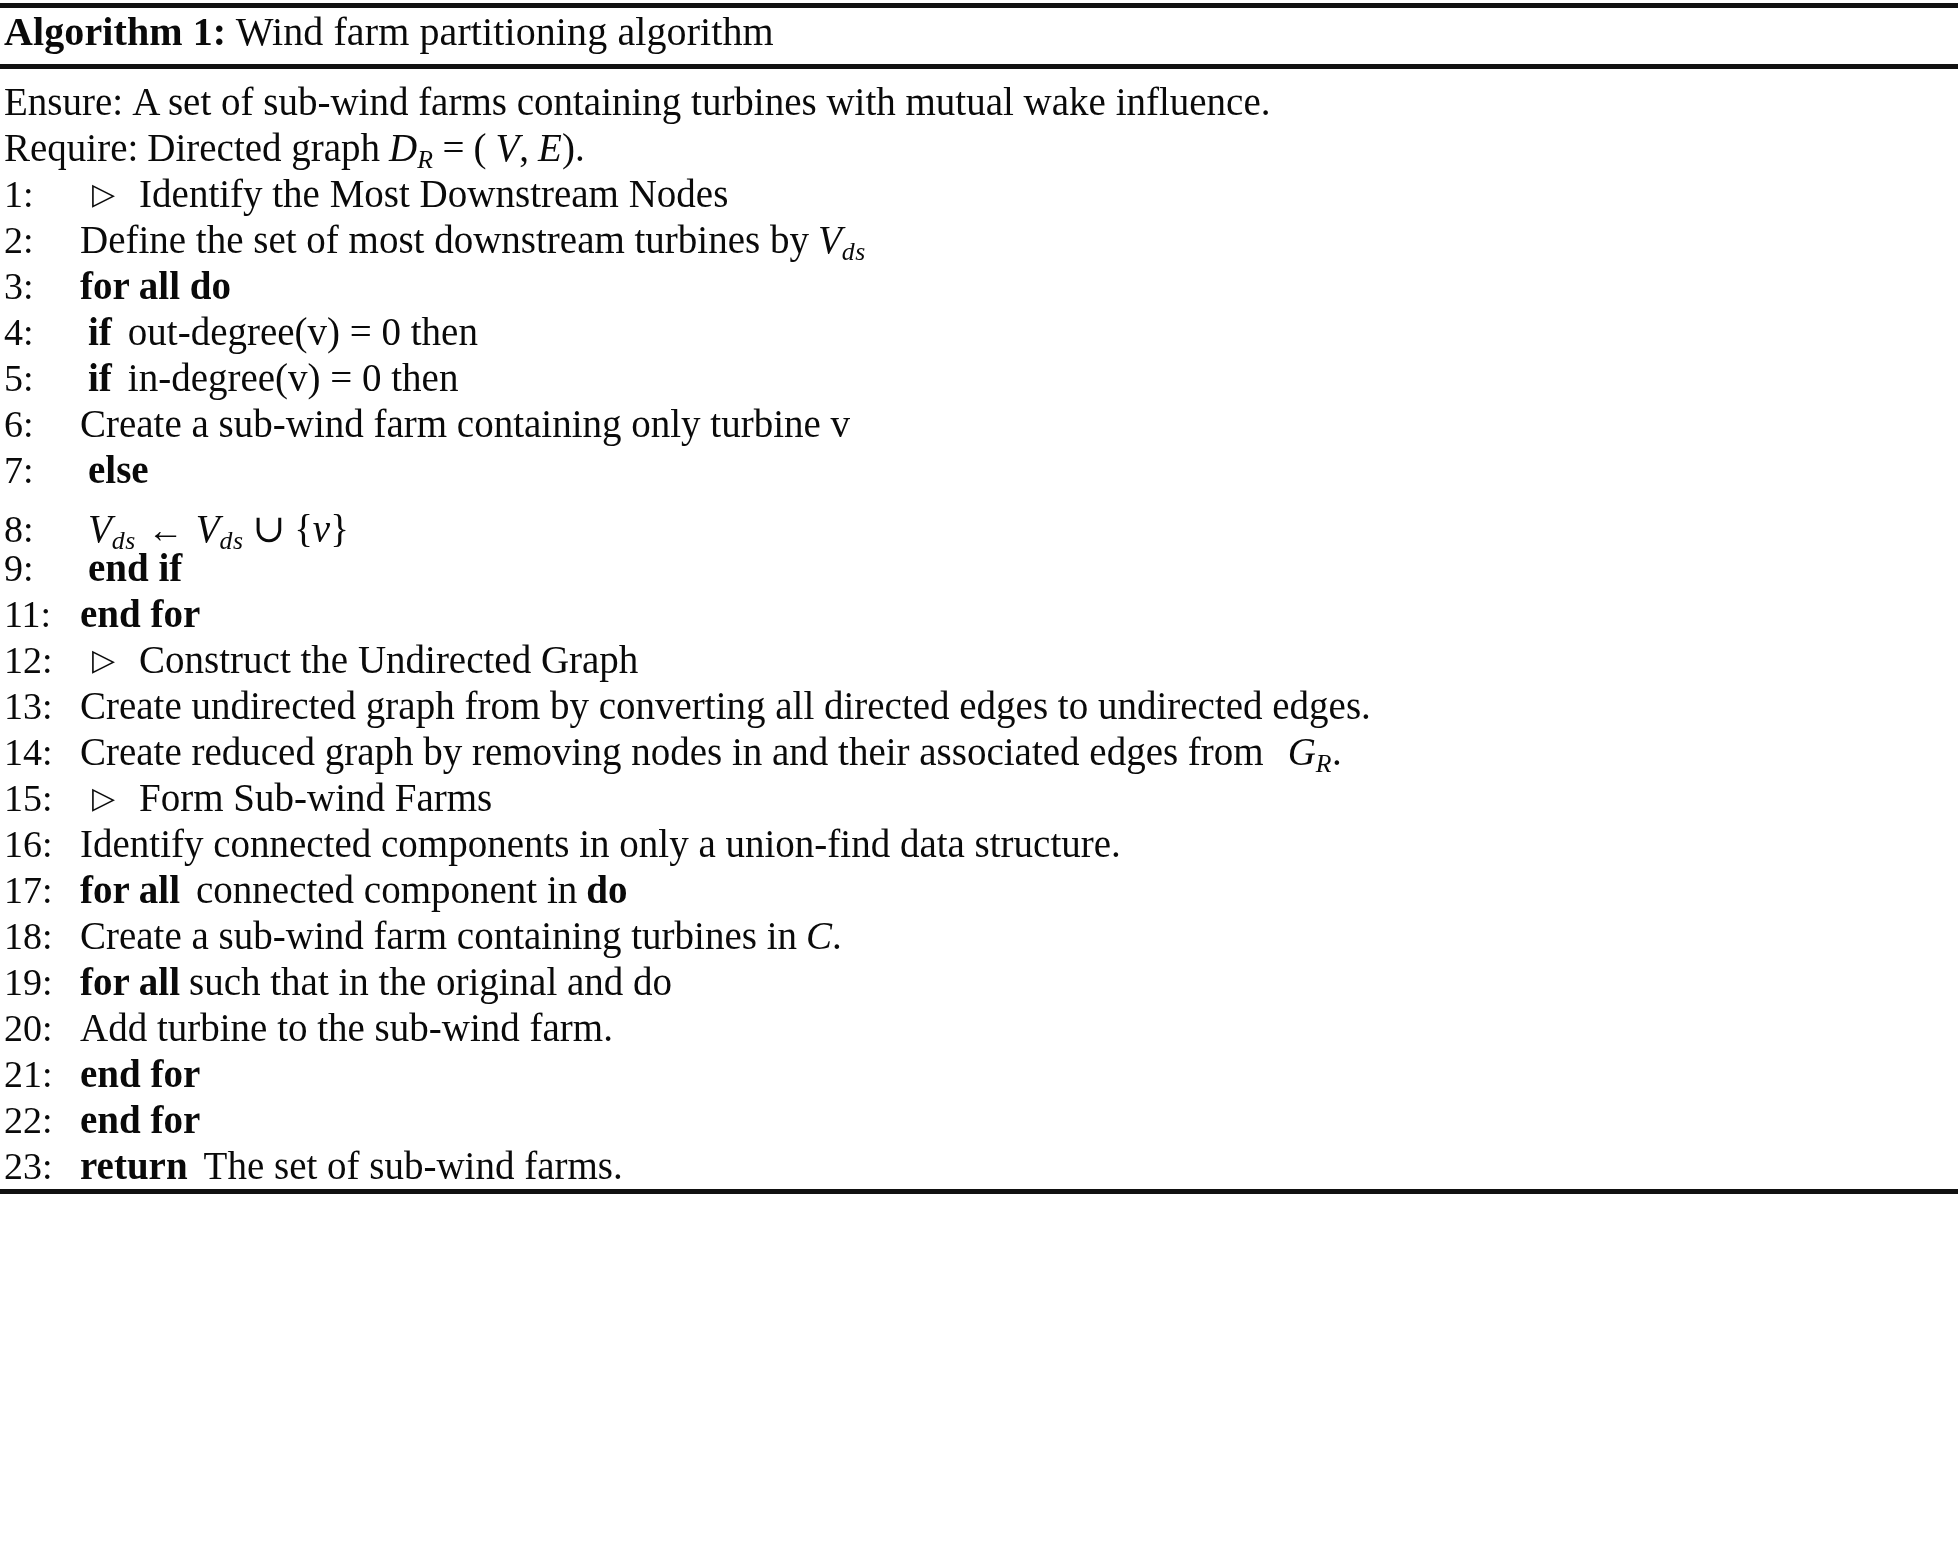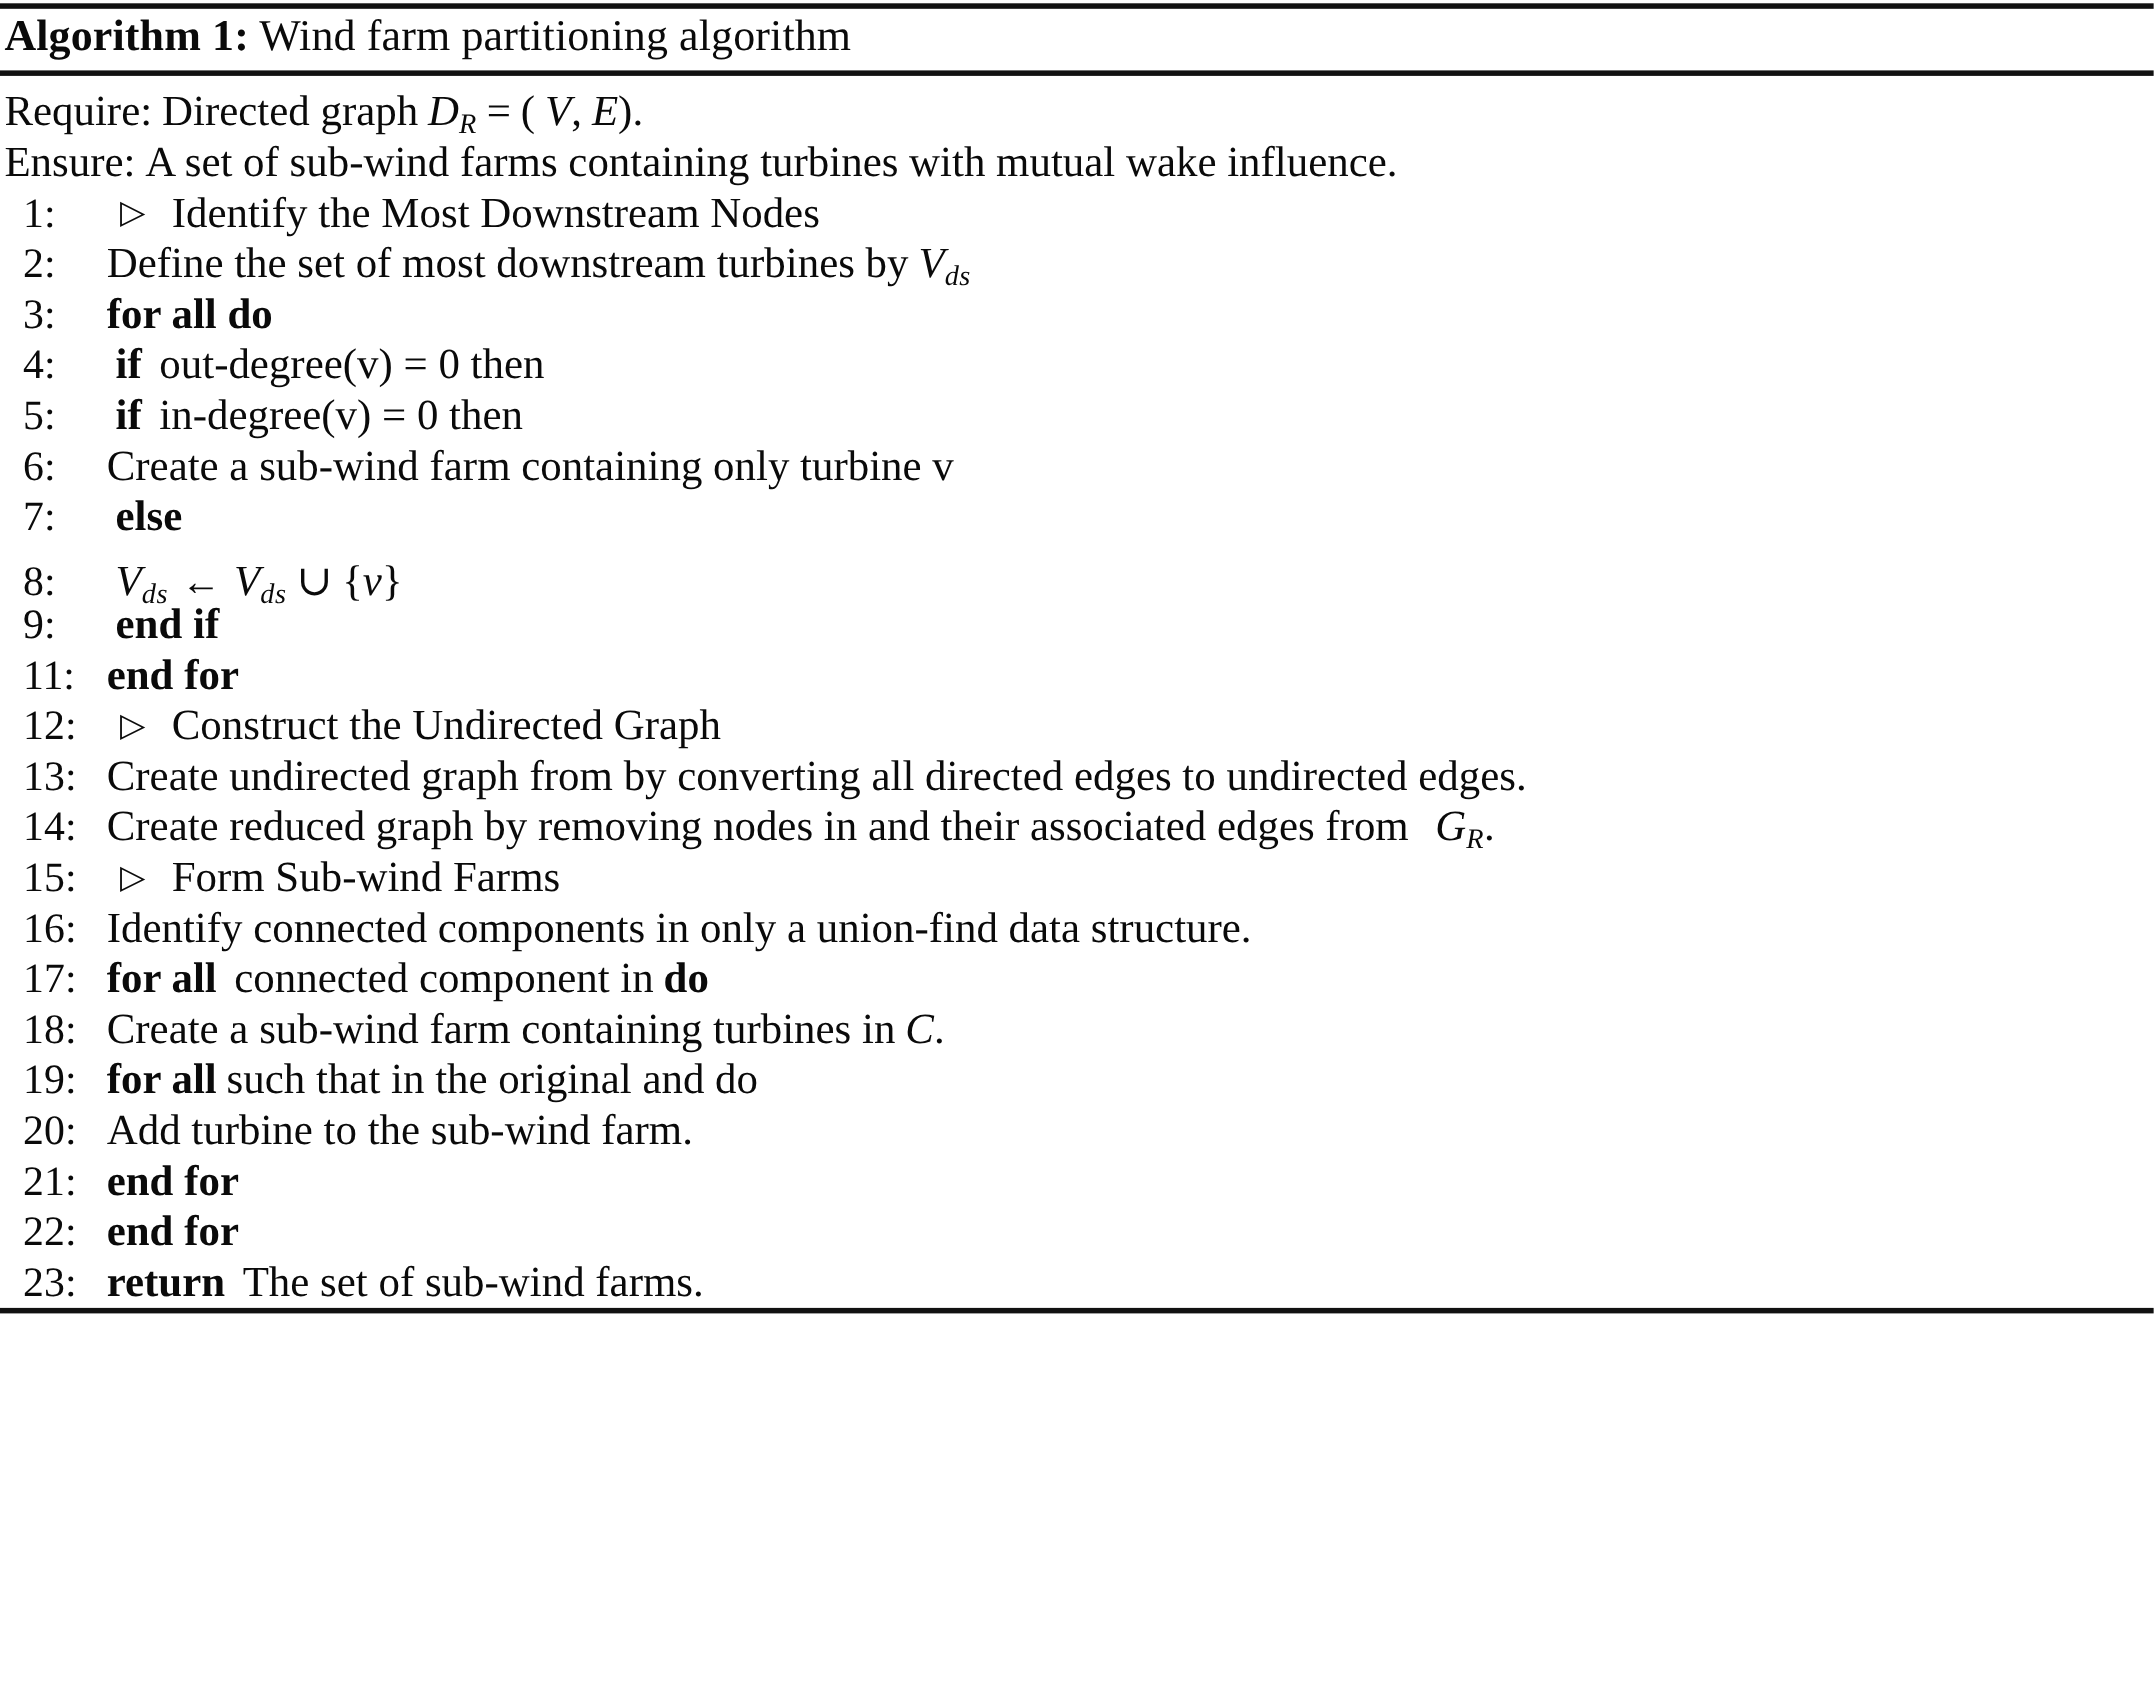--- a/index.html
+++ b/index.html
@@ -57,21 +57,21 @@
     white-space: nowrap;
     height: 46px;
   }
 
   .code-line {
     position: relative;
     font-size: 39px;
     line-height: 46px;
     height: 46px;
     white-space: nowrap;
-    padding-left: 21px;
+    padding-left: 4px;
   }
   .code-line.tall { height: 52px; line-height: 72px; }
 
   .lineno {
     display: inline-block;
     width: 62px;
     text-align: left;
     font-size: 38px;
   }
 
@@ -126,25 +126,25 @@
   <div class="title-row">
     <span class="title-label">Algorithm 1:</span>
     <span class="title-text">Wind farm partitioning algorithm</span>
   </div>
 
   <div class="rule rule-header"></div>
 
   <div class="body-block">
 
     <div class="pre-line">
+      <span>Ensure:</span><span class="gap-s"></span><span>A set of sub-wind farms containing turbines with mutual wake influence.</span>
+    </div>
+
+    <div class="pre-line">
       <span>Require:</span><span class="gap-s"></span><span>Directed graph</span><span class="gap-s"></span><span class="m">D</span><sub class="ms">R</sub><span class="op">=</span><span class="paren">(</span><span class="gap-s"></span><span class="m">V</span><span class="paren">,</span><span class="gap-s"></span><span class="m">E</span><span class="paren">)</span><span>.</span>
-    </div>
-
-    <div class="pre-line">
-      <span>Ensure:</span><span class="gap-s"></span><span>A set of sub-wind farms containing turbines with mutual wake influence.</span>
     </div>
 
     <div class="code-line">
       <span class="lineno">1:</span><span class="ind-c"></span><span class="tri">▷</span><span class="tri-gap"></span><span class="content">Identify the Most Downstream Nodes</span>
     </div>
 
     <div class="code-line">
       <span class="lineno">2:</span><span class="ind1"></span><span class="content">Define the set of most downstream turbines  by</span><span class="gap-s"></span><span class="m">V</span><sub class="ms">ds</sub>
     </div>
 

